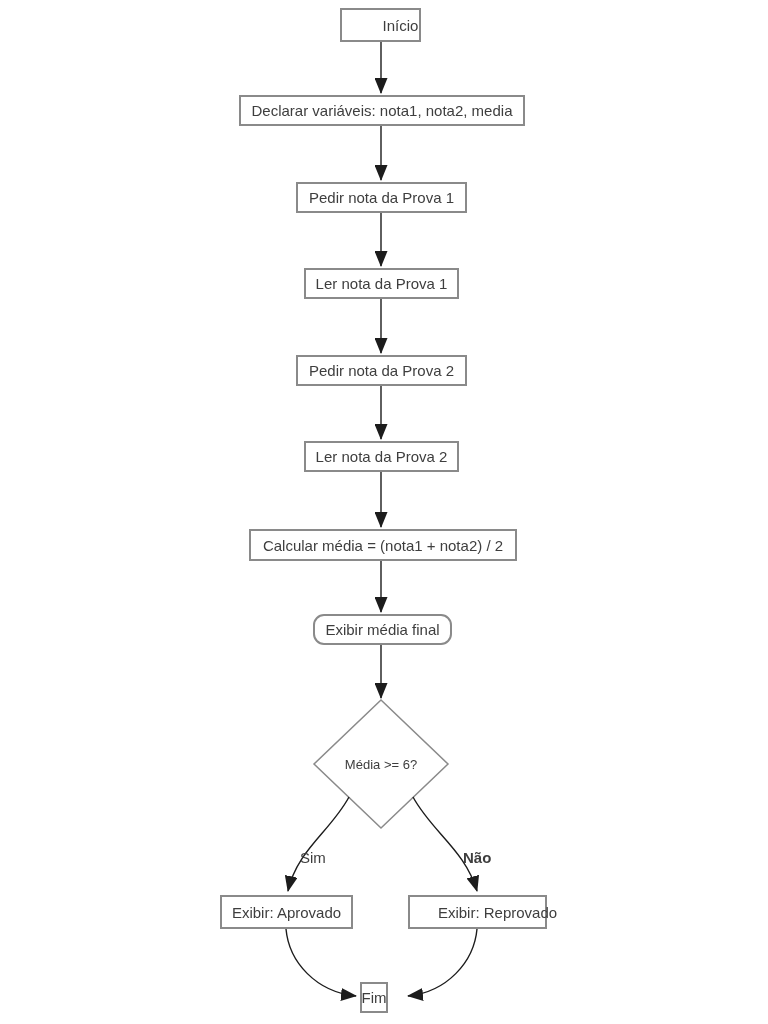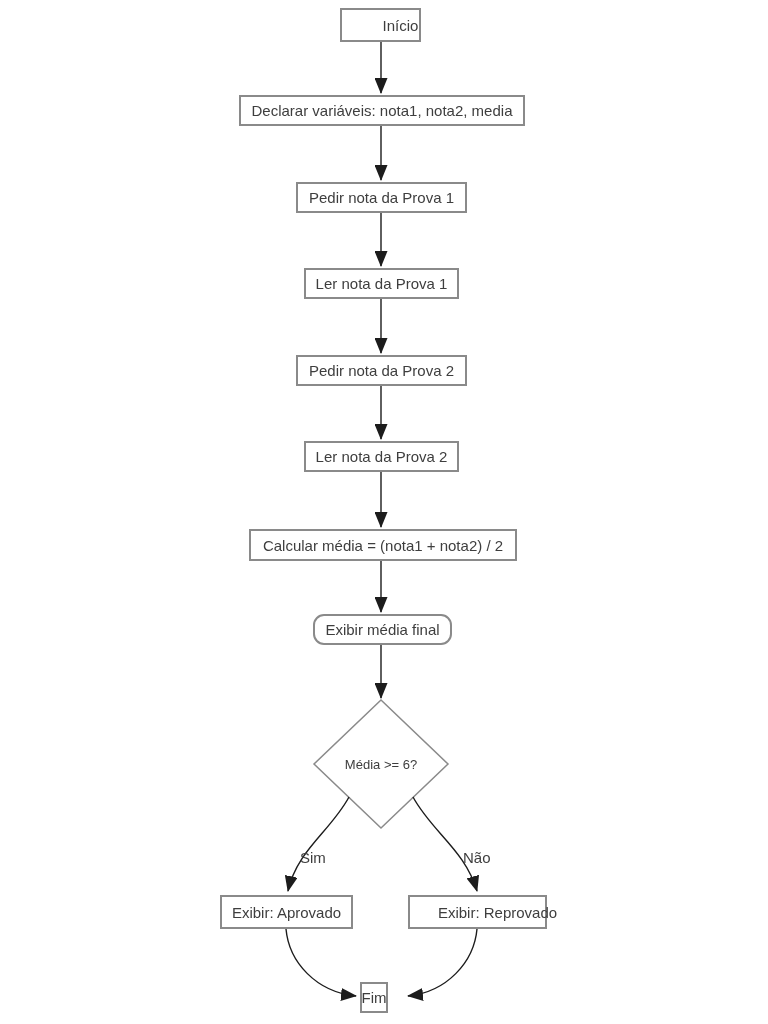--- a/index.html
+++ b/index.html
@@ -93,20 +93,20 @@
   <div class="node" style="left:296px; top:182px; width:171px; height:31px;">Pedir nota da Prova 1</div>
   <div class="node" style="left:304px; top:268px; width:155px; height:31px;">Ler nota da Prova 1</div>
   <div class="node" style="left:296px; top:355px; width:171px; height:31px;">Pedir nota da Prova 2</div>
   <div class="node" style="left:304px; top:441px; width:155px; height:31px;text-align:center;">Ler nota da Prova 2</div>
   <div class="node" style="left:249px; top:529px; width:268px; height:32px;">Calcular média = (nota1 + nota2) / 2</div>
   <div class="node" style="left:313px; top:614px; width:139px; height:31px;border-radius:11px;">Exibir média final</div>
 
   <div class="diamond-label" style="left:316px; top:749px; width:130px; height:30px;">Média &gt;= 6?</div>
 
   <div class="edge-label" style="left:272px; top:849px;margin-left:28px;">Sim</div>
-  <div class="edge-label" style="left:463px; top:849px;">Não</div>
+  <div class="edge-label" style="left:463px; top:849px;font-weight:bold;">Não</div>
 
   <div class="node" style="left:220px; top:895px; width:133px; height:34px;">Exibir: Aprovado</div>
   <div class="node" style="left:408px; top:895px; width:139px; height:34px;padding-left:40px;">Exibir: Reprovado</div>
 
   <div class="node" style="left:360px; top:982px; width:28px; height:31px;">Fim</div>
 
 </div>
 
 </body></html>

